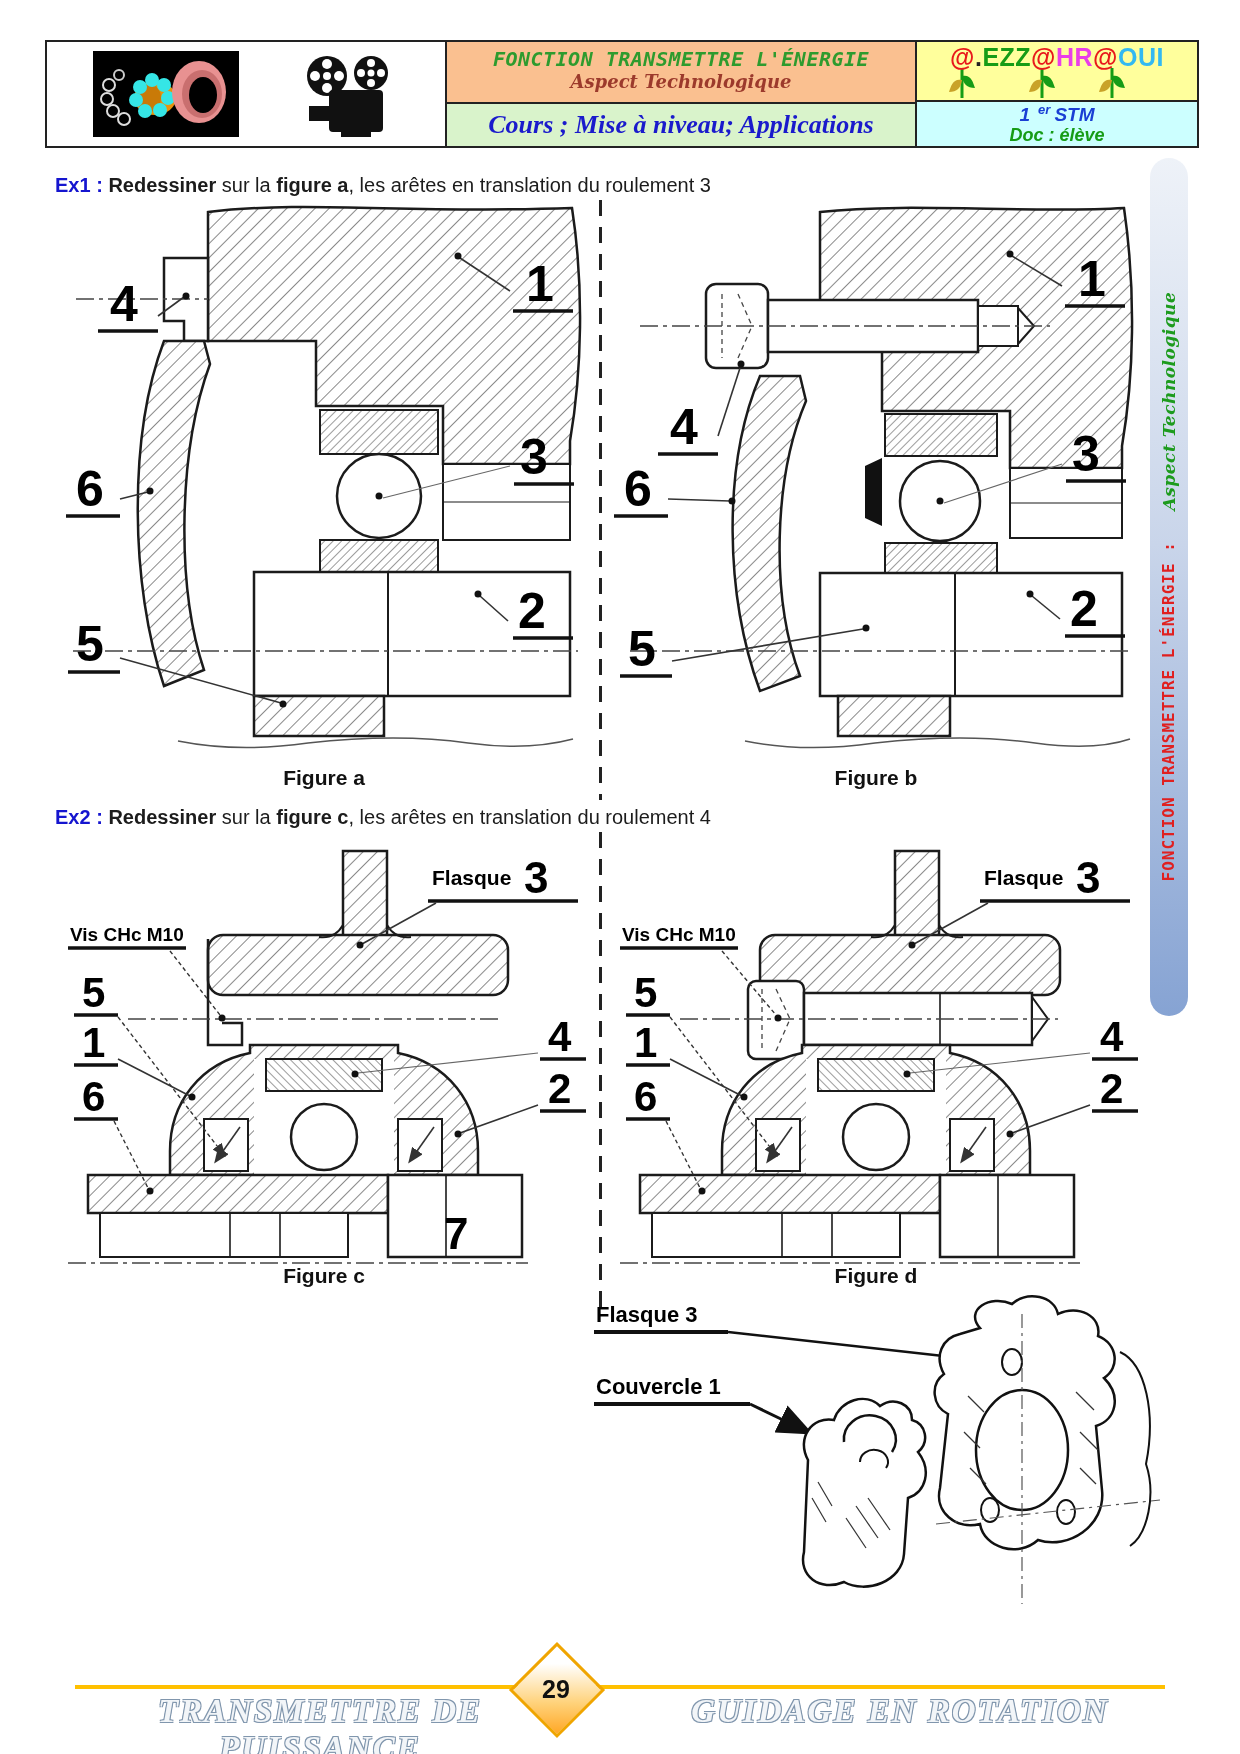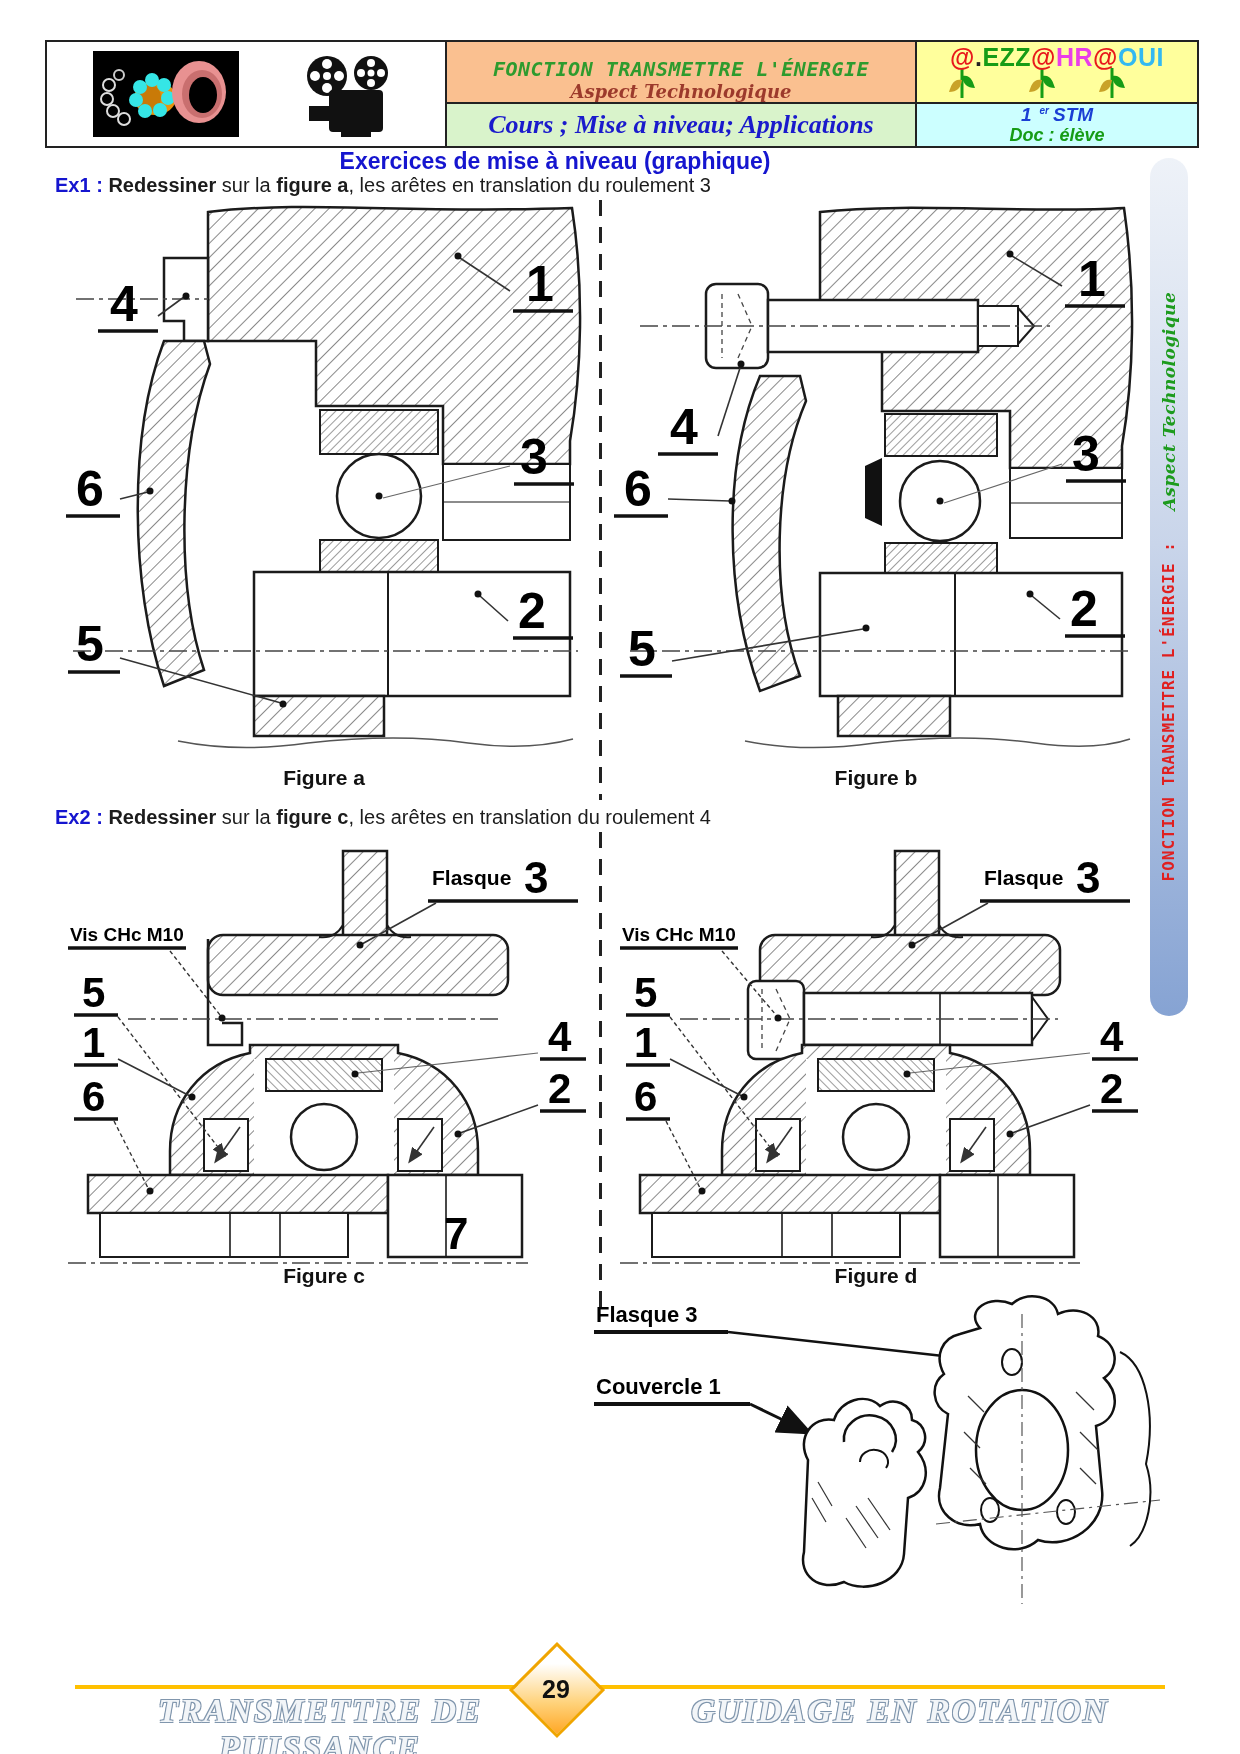--- a/index.html
+++ b/index.html
@@ -6,37 +6,37 @@
   .page{position:relative;width:1240px;height:1754px;background:#fff;overflow:hidden;
         font-family:"Liberation Sans",sans-serif;color:#111;}
   
   .header-table{position:absolute;left:45px;top:40px;width:1150px;height:104px;
     border:2px solid #222;display:flex;background:#fff;}
   .h-left{width:398px;position:relative;border-right:2px solid #222;background:#fff;}
   .bearing-photo{position:absolute;left:46px;top:9px;width:146px;height:86px;background:#000;}
   .projector{position:absolute;left:250px;top:12px;width:102px;height:84px;}
   .h-mid{width:468px;border-right:2px solid #222;display:flex;flex-direction:column;}
   .h-mid-top{height:60px;background:#fac090;border-bottom:2px solid #222;text-align:center;}
-  .course-title{display:block;margin-top:15px;color:#2e9b2e;font-family:"DejaVu Sans Mono",monospace;
+  .course-title{display:block;margin-top:5px;color:#2e9b2e;font-family:"DejaVu Sans Mono",monospace;
     font-weight:bold;font-style:italic;font-size:20px;letter-spacing:.5px;}
   .course-subtitle{display:block;color:#9c3a2c;font-family:"DejaVu Serif",serif;
     font-weight:bold;font-style:italic;font-size:18px;}
   .h-mid-bot{flex:1;background:#d9f3cb;display:flex;align-items:center;justify-content:center;}
   .row2-title{color:#1a1acc;font-family:"Liberation Serif",serif;font-weight:bold;
     font-style:italic;font-size:26px;}
   .h-right{flex:1;display:flex;flex-direction:column;}
   .h-right-top{height:60px;background:#ffff9c;border-bottom:2px solid #222;position:relative;
     text-align:center;font-weight:bold;font-size:25px;letter-spacing:.5px;}
   .logo-line{position:relative;z-index:2;margin-top:1px;}
   .lg-red{color:#e8191c;} .lg-dot{color:#222;} .lg-green{color:#169c16;}
   .lg-mag{color:#e93ee9;} .lg-blue{color:#33b9f2;text-align:center;}
   .stem{position:absolute;top:26px;width:26px;height:32px;z-index:1;}
   .h-right-bot{flex:1;background:#ccffff;text-align:center;line-height:1.1;padding-top:1px;}
   .grade-line{color:#1a3fd4;font-weight:bold;font-style:italic;font-size:19px;}
-  .grade-line sup{font-size:10px;padding-left:8px;}
+  .grade-line sup{font-size:13px;padding-left:8px;}
   .grade-rest{margin-left:4px;}
   .doc-line{color:#169c16;font-weight:bold;font-style:italic;font-size:18px;}
   
   .page-title{position:absolute;left:0;top:148px;width:1110px;text-align:center;
     color:#1515cf;font-weight:bold;font-size:23px;}
   .ex-line{position:absolute;left:55px;font-size:20px;color:#1c1c1c;}
   .ex1{top:174px;} .ex2{top:806px;}
   .ex-tag{color:#1515cf;font-weight:bold;}
   .ex-bold{font-weight:bold;}
   .fig-caption{position:absolute;width:532px;text-align:center;font-weight:bold;font-size:21px;color:#111;}
@@ -155,21 +155,20 @@
           <path d="M13,8 C22,6 24,14 26,20 C18,20 14,16 13,8 Z" fill="#169c16"></path>
         </svg>
       </div>
       <div class="h-right-bot">
         <div class="grade-line"><span>1</span><sup>er</sup><span class="grade-rest">STM</span></div>
         <div class="doc-line">Doc : élève</div>
       </div>
     </div>
   </div>
 
-  <div class="page-title">Exercices de mise à niveau (graphique)</div>
 
   <div class="ex-line ex1">
     <span class="ex-tag">Ex1 :</span>
     <span class="ex-bold">Redessiner</span><span> sur la </span><span class="ex-bold">figure a</span><span>, les arêtes en translation du roulement 3</span>
   </div>
 
   <div class="fig fig-a">
   <svg viewBox="0 0 532 570" width="532" height="570">
     <defs>
       <pattern id="pa1" patternUnits="userSpaceOnUse" width="10" height="10" patternTransform="rotate(45)">

